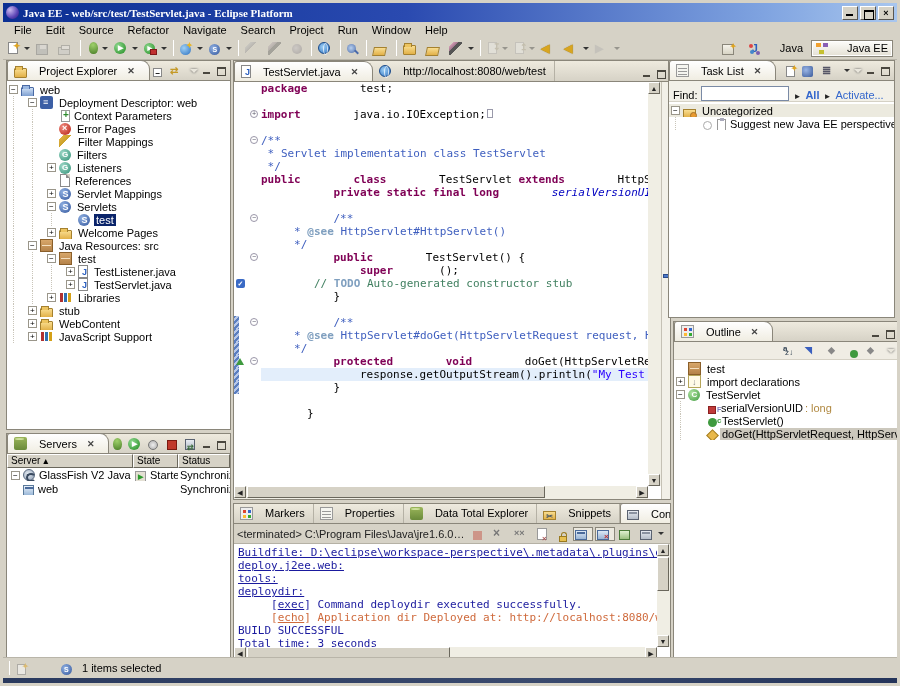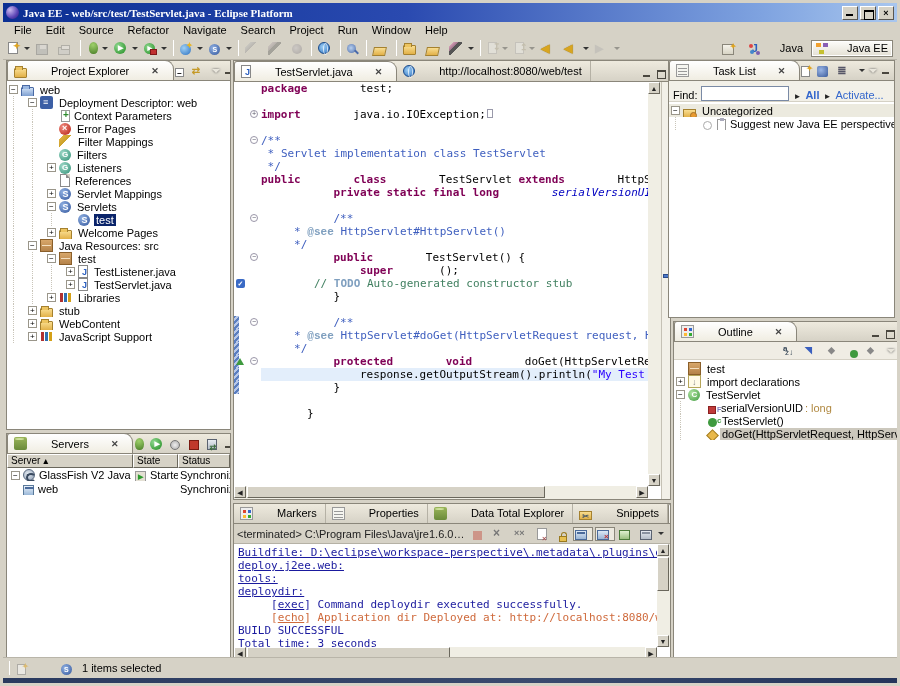--- a/index.html
+++ b/index.html
@@ -23,21 +23,21 @@
   .tsep{width:1px;height:16px;background:#9d998d;margin:0 3px;border-right:1px solid #fff;}
   .tbtn{display:flex;align-items:center;height:20px;padding:0 2px;border:1px solid transparent;}
   .tbtn.dis{opacity:.38;filter:grayscale(.8);}
   .dd{width:0;height:0;border-left:3px solid transparent;border-right:3px solid transparent;border-top:3px solid #333;margin-left:2px;}
   .persp{margin-left:auto;display:flex;align-items:center;gap:3px;padding-right:4px;}
   .pbtn{display:flex;align-items:center;gap:14px;padding:1px 4px;border:1px solid transparent;}
   .pbtn.active{border-color:#8a867a;background:linear-gradient(#fdfdfa,#e4e0d4);box-shadow:inset 0 0 0 1px #fff;}
   
   .panel{position:absolute;border:1px solid #8a867a;background:#fff;display:flex;flex-direction:column;overflow:hidden;}
   .ptabs{height:20px;flex:none;display:flex;align-items:flex-end;background:linear-gradient(#eeeade,#d6d2c6);border-bottom:1px solid #8a867a;}
-  .ptab{display:flex;align-items:center;gap:20px;height:20px;padding:0 8px 0 6px;white-space:nowrap;border-right:1px solid #b5b1a5;}
+  .ptab{display:flex;align-items:center;gap:8px;height:20px;padding:0 8px 0 6px;white-space:nowrap;border-right:1px solid #b5b1a5;}
   .ptab.active{background:linear-gradient(#ffffff,#f0ede2);border:1px solid #8a867a;border-bottom:none;border-top-left-radius:3px;border-top-right-radius:9px;padding-right:14px;}
   .tclose{font:bold 9px "Liberation Sans",sans-serif;color:#444;margin-left:2px;}
   .ptools{margin-left:auto;display:flex;align-items:center;gap:4px;padding:0 4px 3px 0;}
   .pbtn-menu{width:0;height:0;border-left:4px solid transparent;border-right:4px solid transparent;border-top:4px solid #e9e6dc;filter:drop-shadow(0 0 1px #555);}
   .pbtn-min,.pbtn-max{width:10px;height:9px;position:relative;}
   .pbtn-min::after{content:"";position:absolute;left:1px;bottom:1px;width:7px;height:2px;background:#4a473f;}
   .pbtn-max::after{content:"";position:absolute;left:1px;top:1px;width:7px;height:6px;border:1px solid #4a473f;border-top-width:2px;}
   .pcontent{flex:1;background:#fff;position:relative;overflow:hidden;}
   
   .tree{padding-top:2px;}
@@ -182,21 +182,21 @@
   .crow .fcell{width:12px;flex:none;position:relative;background:#fff;}
   .crow .ccell{flex:1;white-space:pre;overflow:hidden;}
   .crow.cur .ccell{background:#e3eefb;}
   .fold{position:absolute;left:1px;top:2px;width:8px;height:8px;border:1px solid #9a96a8;border-radius:50%;background:#fff;
         font:7px/6px "Liberation Mono",monospace;text-align:center;color:#556;}
   .mk-task{position:absolute;left:2px;top:2px;width:9px;height:9px;background:#3a6ac5;border-radius:2px;color:#fff;font:bold 7px/9px "Liberation Sans",sans-serif;text-align:center;}
   .mk-arrow{position:absolute;left:2px;top:3px;width:0;height:0;border-left:4px solid transparent;border-right:4px solid transparent;border-bottom:7px solid #3f9a3f;}
   .s-kw{color:#7f0055;font-weight:bold;}
   .s-pl{color:#000;padding-left:46px;}
   .s-jd{color:#3f5fbf;}
-  .s-jt{color:#7f9fbf;font-weight:bold;font-family:Liberation Mono, monospace;}
+  .s-jt{color:#7f9fbf;font-weight:bold;}
   .s-com{color:#3f7f5f;}
   .s-td{color:#7f9fbf;font-weight:bold;}
   .s-st{color:#2a00ff;}
   .s-fl{color:#0000c0;font-style:italic;}
   .s-sp{color:#3f5fbf;border-bottom:1px dotted #d06050;}
   .s-bx{display:inline-block;width:6px;height:9px;border:1px solid #99a;margin-left:1px;}
   
   .sb{position:absolute;background:#f0eee4;}
   .sb .arrow{position:absolute;width:12px;height:12px;background:#d6d2c6;border:1px solid;border-color:#fff #6a675c #6a675c #fff;
      font:7px/11px "Liberation Sans",sans-serif;text-align:center;color:#222;}

